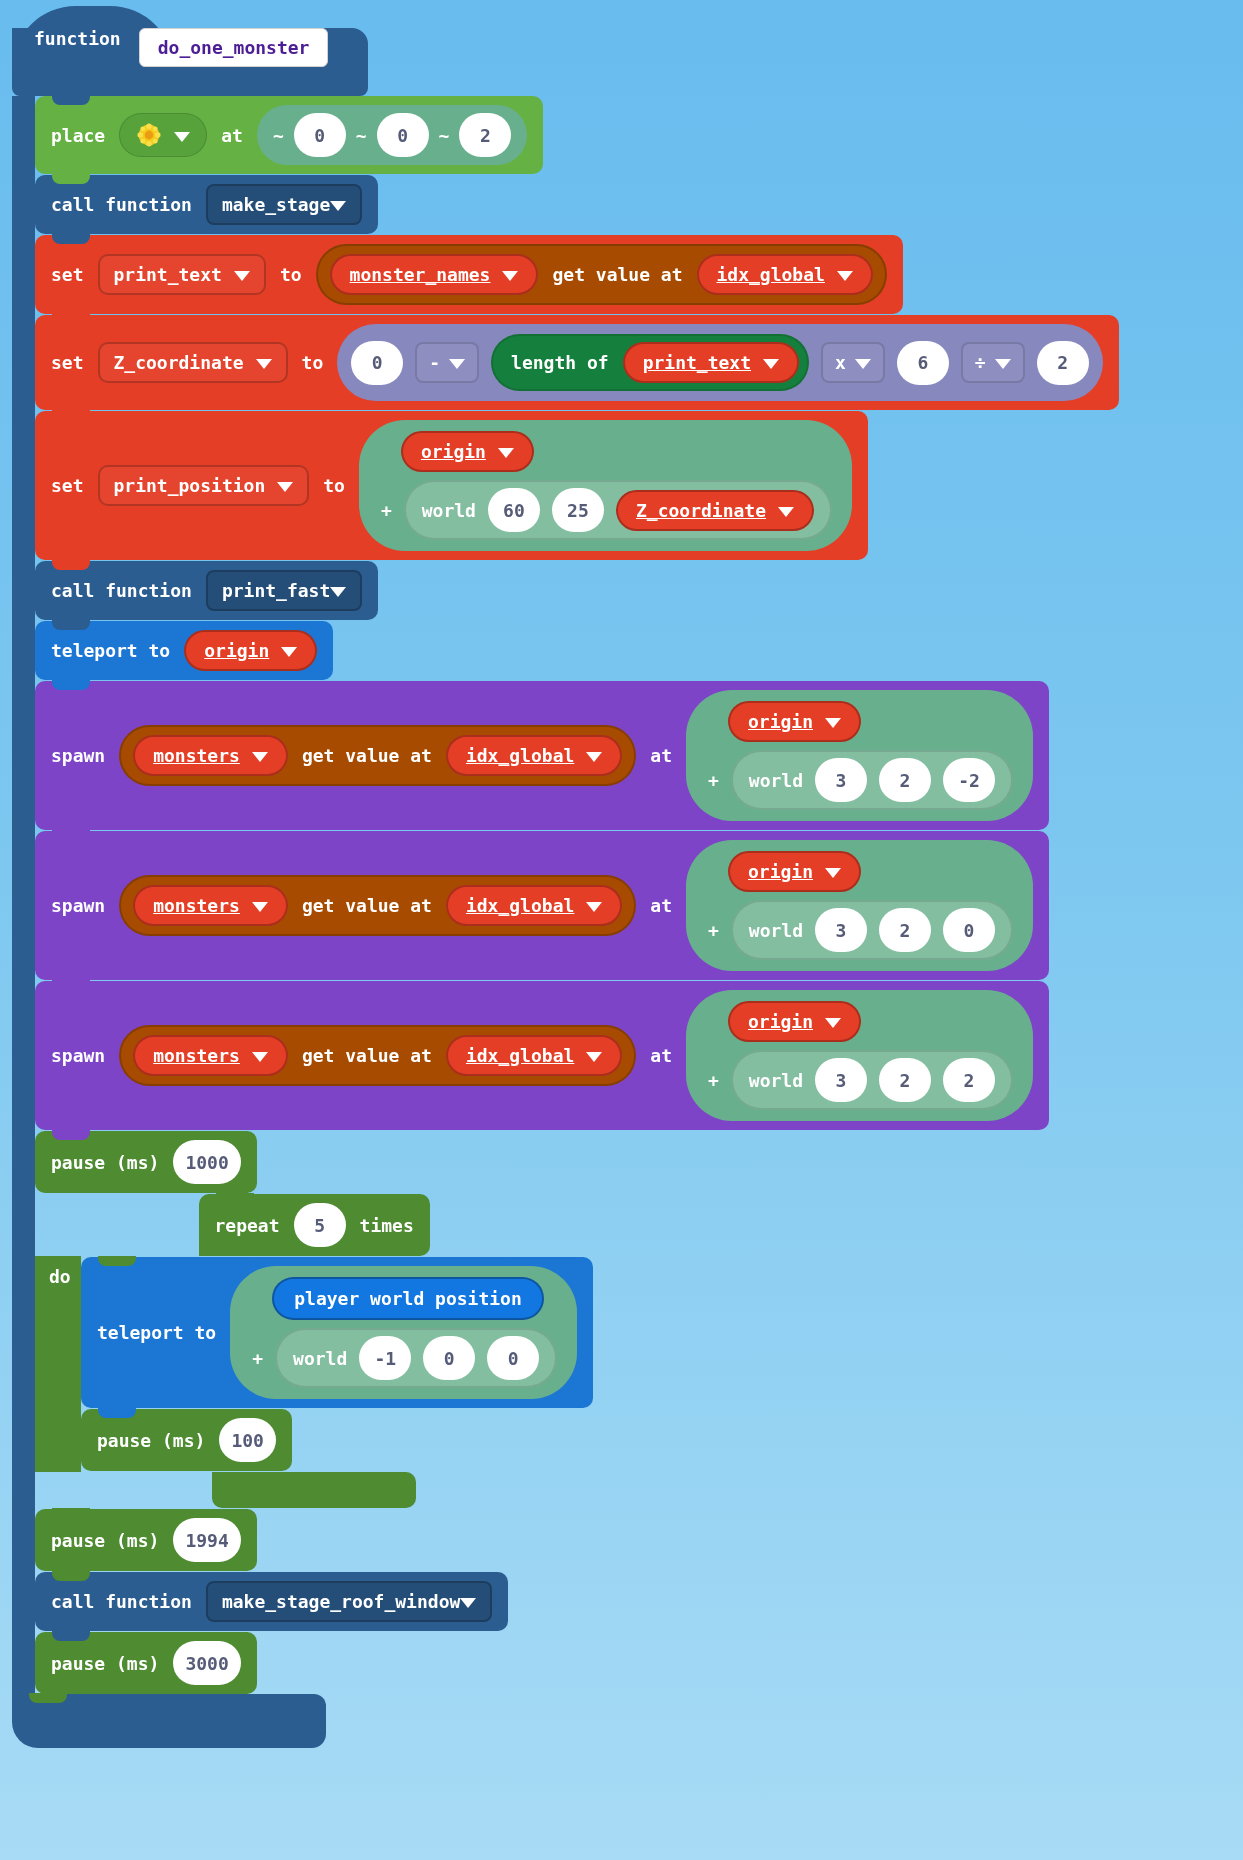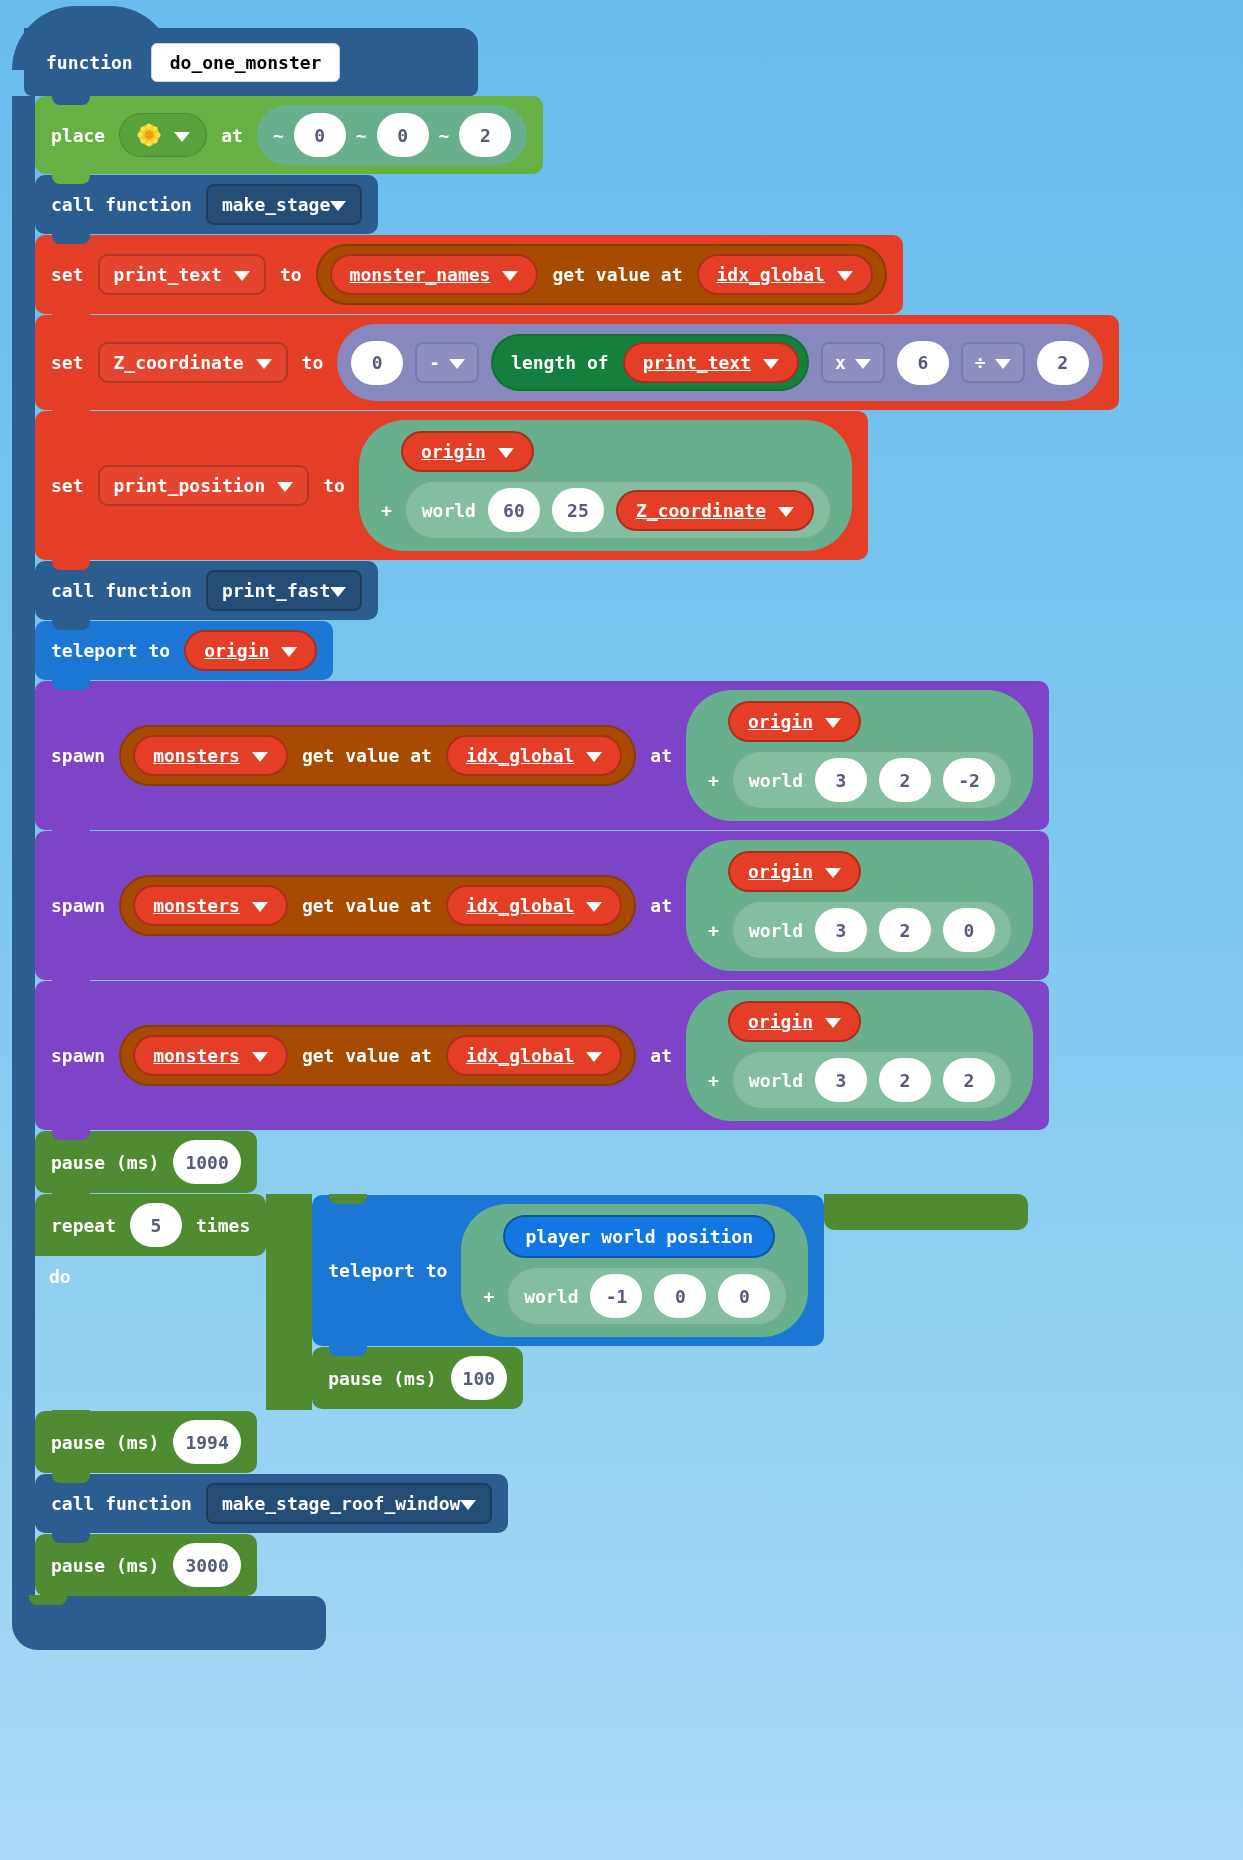--- a/index.html
+++ b/index.html
@@ -5,23 +5,23 @@
   html,body{margin:0;padding:0;background:#5b9fd0;}
   .workspace{
     position:relative;width:1243px;height:1860px;overflow:hidden;
     background:linear-gradient(180deg,#68bcee 0%,#7cc7f0 45%,#a8dbf5 100%);
     font-family:"DejaVu Sans Mono","Liberation Mono",monospace;
     font-weight:600;font-size:18px;color:#fff;
   }
   .lbl{white-space:nowrap;}
   
   .fn-dome{position:absolute;left:12px;top:6px;width:162px;height:64px;background:#2c5d90;border-radius:80px 80px 0 0;}
-  .fn-head{position:relative;z-index:2;margin:28px 0 0 24px;width:454px;height:68px;background:#2c5d90;
-    border-radius:0 16px 8px 8px;display:flex;align-items:center;gap:18px;padding:0 22px;box-sizing:border-box;}
-  .fn-name{background:#fff;color:#000000;border:1px solid #d2d2d2;border-radius:6px;padding:8px 18px;white-space:nowrap;}
+  .fn-head{position:relative;z-index:2;margin:28px 0 0 12px;width:356px;height:68px;background:#2c5d90;
+    border-radius:0 16px 8px 8px;display:flex;align-items:flex-start;gap:18px;padding:0 22px;box-sizing:border-box;}
+  .fn-name{background:#fff;color:#4c1d95;border:1px solid #d2d2d2;border-radius:6px;padding:8px 18px;white-space:nowrap;}
   .fn-body{margin-left:12px;border-left:23px solid #2c5d90;display:flex;flex-direction:column;align-items:flex-start;gap:1px;width:max-content;}
   .fn-foot{margin-left:12px;width:314px;height:54px;background:#2c5d90;border-radius:0 12px 14px 26px;position:relative;}
   
   .blk{position:relative;display:flex;align-items:center;gap:14px;padding:9px 16px;border-radius:10px;width:max-content;box-sizing:border-box;}
   .green{background:#65b144;}
   .navy{background:#2c5d90;}
   .red{background:#e43e26;}
   .blue{background:#1b76d4;}
   .purple{background:#7d44c8;}
   .loops{background:#4e8b31;}
@@ -39,21 +39,21 @@
   .mathp{display:flex;align-items:center;gap:12px;background:#8788bd;border-radius:44px;padding:10px 14px;}
   .opdd{display:flex;align-items:center;gap:9px;border:2px solid rgba(0,0,0,.15);background:rgba(255,255,255,.06);border-radius:8px;padding:8px 12px;}
   .lenof{display:flex;align-items:center;gap:14px;background:#15803d;border:2px solid rgba(0,0,0,.12);border-radius:999px;padding:6px 8px 6px 18px;}
   .teal{display:flex;flex-direction:column;gap:8px;background:#68b08d;border-radius:46px;padding:11px 20px;align-items:flex-start;}
   .tealrow{display:flex;align-items:center;gap:10px;background:#68b08d;border-radius:999px;padding:8px 16px;}
   .worldp{display:flex;align-items:center;gap:12px;background:rgba(255,255,255,.18);border:2px solid rgba(0,0,0,.10);border-radius:999px;padding:6px 16px;}
   .posline{display:flex;align-items:center;gap:12px;margin-left:2px;}
   .origin-ind{margin-left:22px;}
   .bluepill{display:flex;align-items:center;background:#1277e0;border:2px solid rgba(0,0,0,.28);border-radius:999px;padding:9px 20px;white-space:nowrap;}
   
-  .cblk{position:relative;display:flex;flex-direction:row;align-items:flex-start;}
+  .cblk{position:relative;display:flex;flex-direction:column;align-items:center;}
   .ctop{border-radius:10px 10px 10px 0;}
   .cinner{border-left:46px solid #4e8b31;display:flex;flex-direction:column;align-items:flex-start;gap:1px;padding:1px 0;}
   .cbot{width:204px;height:36px;background:#4e8b31;border-radius:0 10px 10px 10px;position:relative;}
   .do-lbl{position:absolute;left:14px;top:72px;}
 </style>
 </head>
 <body>
 
 <div class="workspace">
 

